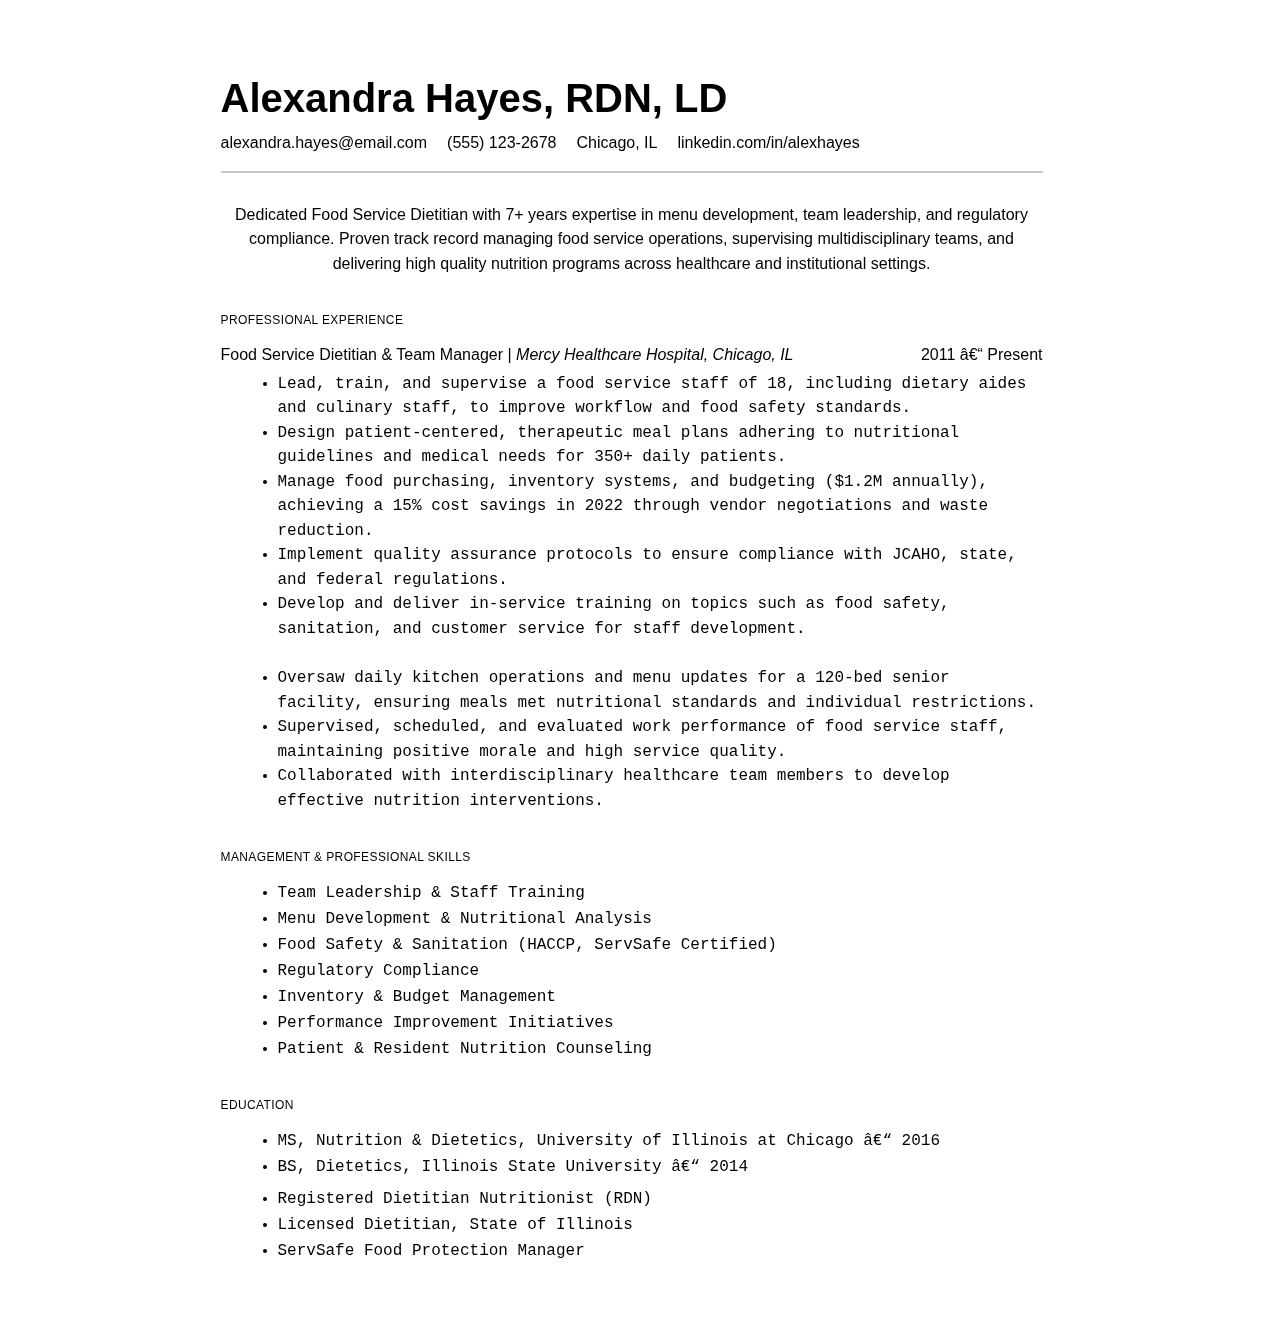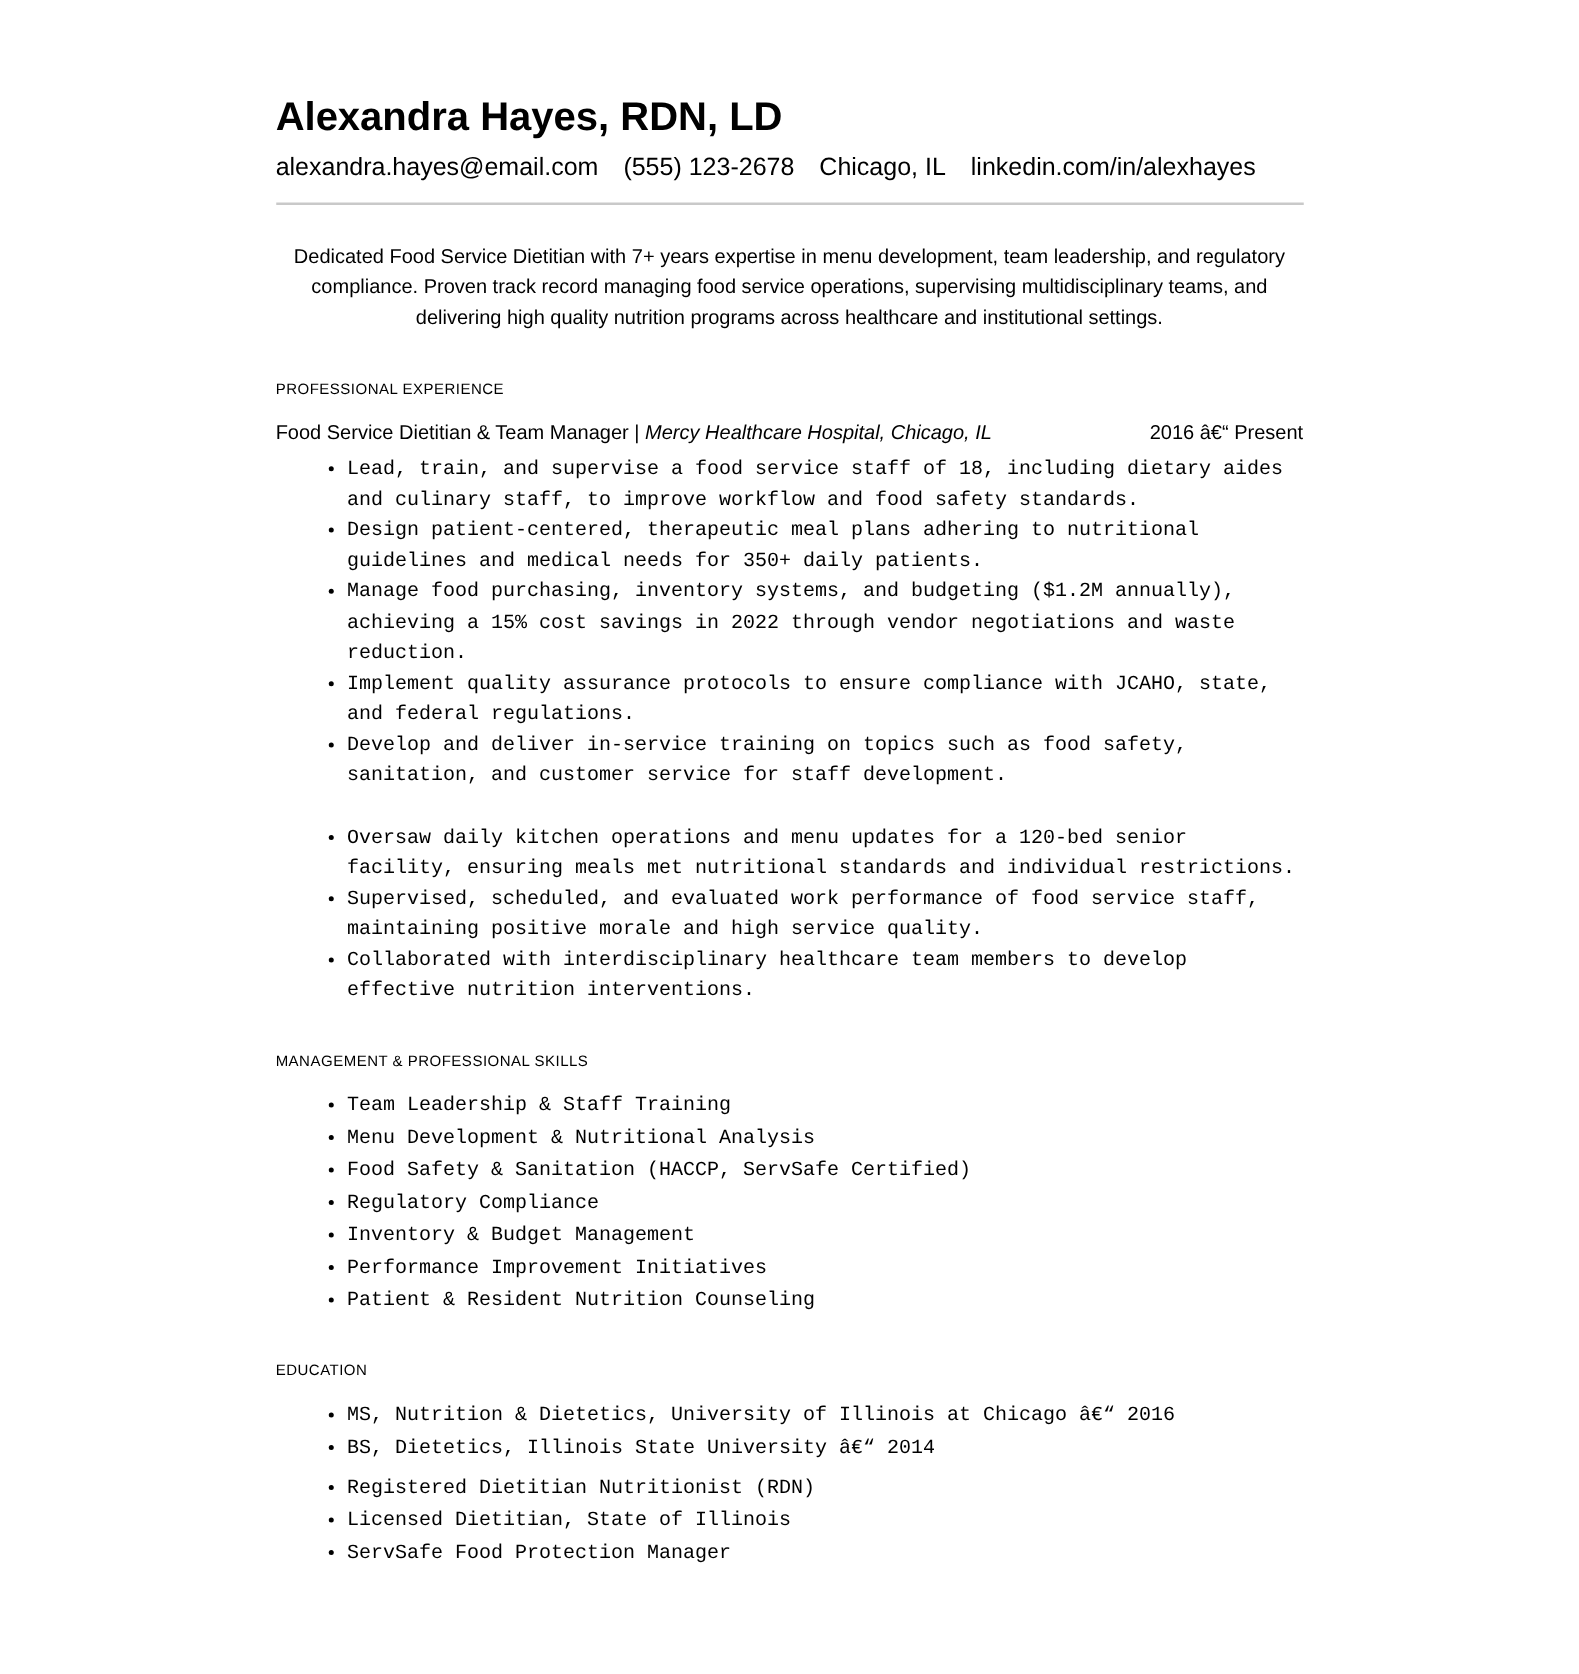--- a/index.html
+++ b/index.html
@@ -11,30 +11,30 @@
   }
   body { min-height: 1339px; }
   .page {
     width: 822px;
     margin: 0 auto;
     padding-top: 76px;
     font-size: 16px;
     line-height: 24.5px;
   }
   h1.resume-name {
-    font-size: 32px;
+    font-size: 40px;
     line-height: 1.1;
     font-weight: bold;
     margin: 0 0 11px 0;
   }
   .contact-row {
     display: flex;
     flex-wrap: wrap;
     column-gap: 20px;
-    font-size: 20px;
+    font-size: 16px;
     margin: 0 0 15px 0;
   }
   hr.header-divider {
     border: none;
     border-top: 2px solid #c9c9c9;
     margin: 0 0 30px 0;
   }
   p.summary {
     margin: 0 0 37px 0;
     text-align: center;
@@ -85,21 +85,21 @@
   <p class="summary">Dedicated Food Service Dietitian with 7+ years expertise in menu development, team leadership, and regulatory compliance. Proven track record managing food service operations, supervising multidisciplinary teams, and delivering high quality nutrition programs across healthcare and institutional settings.</p>
 
   <h2 class="section-heading">PROFESSIONAL EXPERIENCE</h2>
 
   <div class="job">
     <div class="job-header">
       <span class="job-titleline">
         <span class="job-title">Food Service Dietitian &amp; Team Manager |</span>
         <span class="job-company">Mercy Healthcare Hospital, Chicago, IL</span>
       </span>
-      <span class="job-dates">2016 â€“ Present</span>
+      <span class="job-dates">2011 â€“ Present</span>
     </div>
     <ul class="bullets">
       <li>Lead, train, and supervise a food service staff of 18, including dietary aides and culinary staff, to improve workflow and food safety standards.</li>
       <li>Design patient-centered, therapeutic meal plans adhering to nutritional guidelines and medical needs for 350+ daily patients.</li>
       <li>Manage food purchasing, inventory systems, and budgeting ($1.2M annually), achieving a 15% cost savings in 2022 through vendor negotiations and waste reduction.</li>
       <li>Implement quality assurance protocols to ensure compliance with JCAHO, state, and federal regulations.</li>
       <li>Develop and deliver in-service training on topics such as food safety, sanitation, and customer service for staff development.</li>
     </ul>
   </div>
 

